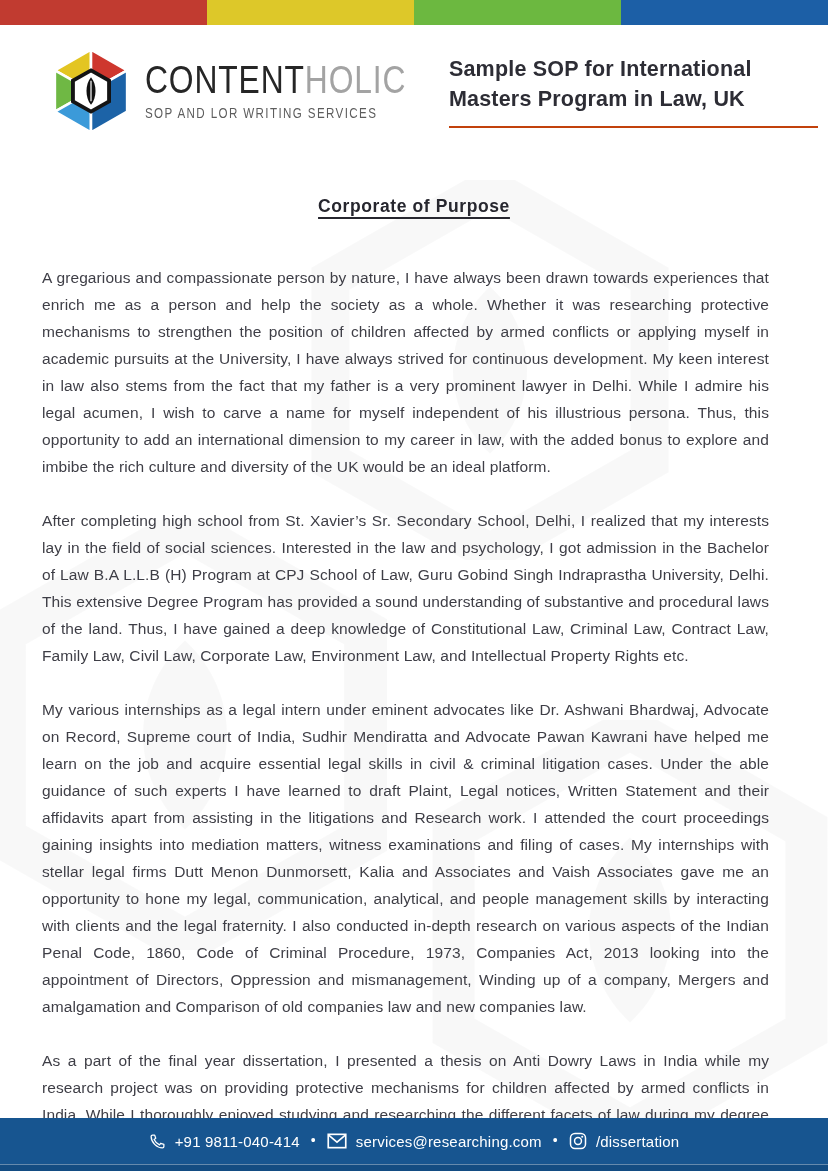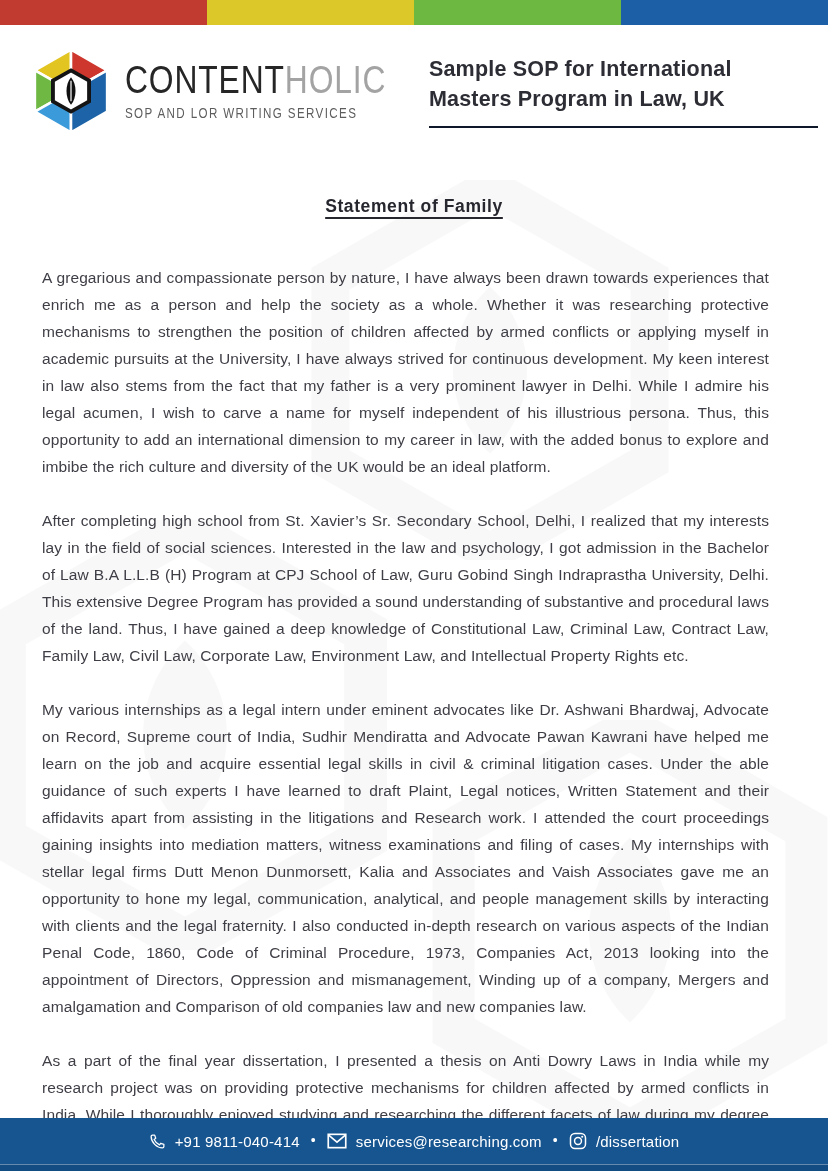--- a/index.html
+++ b/index.html
@@ -15,21 +15,21 @@
   }
   
   .stripes { display: flex; width: 100%; height: 25px; }
   .stripes > div { flex: 1 1 25%; height: 100%; }
 
   
   .header {
     display: flex;
     justify-content: space-between;
     align-items: flex-start;
-    padding: 23px 10px 0 27px;
+    padding: 23px 10px 0 47px;
   }
   .brand { display: flex; align-items: center; gap: 10px; }
   .brand-text { display: flex; flex-direction: column; transform: scale(0.86, 1.04); transform-origin: left center; }
   .brand-name {
     font-size: 37px;
     font-weight: 400;
     letter-spacing: 1px;
     color: #262626;
     line-height: 1.0;
     white-space: nowrap;
@@ -38,21 +38,21 @@
   .brand-tagline {
     margin-top: 6px;
     font-size: 13.5px;
     letter-spacing: 1.6px;
     color: #5d5d5d;
     white-space: nowrap;
   }
   .doc-title-wrap {
     width: 448px;
     padding-bottom: 12px;
-    border-bottom: 2px solid #0f172a;
+    border-bottom: 2px solid #c2410c;
     margin-top: 6px;
   }
   .doc-title {
     font-size: 21.5px;
     font-weight: bold;
     color: #2d2d35;
     line-height: 1.4;
     letter-spacing: 0.2px;
   }
 
@@ -143,21 +143,21 @@
       <div class="brand-text">
         <div class="brand-name"><span>CONTENT</span><span class="lite">HOLIC</span></div>
         <div class="brand-tagline">SOP AND LOR WRITING SERVICES</div>
       </div>
     </div>
     <div class="doc-title-wrap">
       <div class="doc-title">Sample SOP for International Masters Program in Law, UK</div>
     </div>
   </div>
 
-  <div class="doc-heading">Statement of Family</div>
+  <div class="doc-heading">Corporate of Purpose</div>
 
   <div class="doc-body">
     <p>A gregarious and compassionate person by nature, I have always been drawn towards experiences that enrich me as a person and help the society as a whole. Whether it was researching protective mechanisms to strengthen the position of children affected by armed conflicts or applying myself in academic pursuits at the University, I have always strived for continuous development. My keen interest in law also stems from the fact that my father is a very prominent lawyer in Delhi. While I admire his legal acumen, I wish to carve a name for myself independent of his illustrious persona. Thus, this opportunity to add an international dimension to my career in law, with the added bonus to explore and imbibe the rich culture and diversity of the UK would be an ideal platform.</p>
     <p>After completing high school from St. Xavier’s Sr. Secondary School, Delhi, I realized that my interests lay in the field of social sciences. Interested in the law and psychology, I got admission in the Bachelor of Law B.A L.L.B (H) Program at CPJ School of Law, Guru Gobind Singh Indraprastha University, Delhi. This extensive Degree Program has provided a sound understanding of substantive and procedural laws of the land. Thus, I have gained a deep knowledge of Constitutional Law, Criminal Law, Contract Law, Family Law, Civil Law, Corporate Law, Environment Law, and Intellectual Property Rights etc.</p>
     <p>My various internships as a legal intern under eminent advocates like Dr. Ashwani Bhardwaj, Advocate on Record, Supreme court of India, Sudhir Mendiratta and Advocate Pawan Kawrani have helped me learn on the job and acquire essential legal skills in civil &amp; criminal litigation cases. Under the able guidance of such experts I have learned to draft Plaint, Legal notices, Written Statement and their affidavits apart from assisting in the litigations and Research work. I attended the court proceedings gaining insights into mediation matters, witness examinations and filing of cases. My internships with stellar legal firms Dutt Menon Dunmorsett, Kalia and Associates and Vaish Associates gave me an opportunity to hone my legal, communication, analytical, and people management skills by interacting with clients and the legal fraternity. I also conducted in-depth research on various aspects of the Indian Penal Code, 1860, Code of Criminal Procedure, 1973, Companies Act, 2013 looking into the appointment of Directors, Oppression and mismanagement, Winding up of a company, Mergers and amalgamation and Comparison of old companies law and new companies law.</p>
     <p>As a part of the final year dissertation, I presented a thesis on Anti Dowry Laws in India while my research project was on providing protective mechanisms for children affected by armed conflicts in India. While I thoroughly enjoyed studying and researching the different facets of law during my degree program and internships I believe there are some laws which some revisions and re-thinks.</p>
   </div>
 
   <div class="footer">
     <div class="footer-bar" style="background: rgb(23, 85, 144);">

